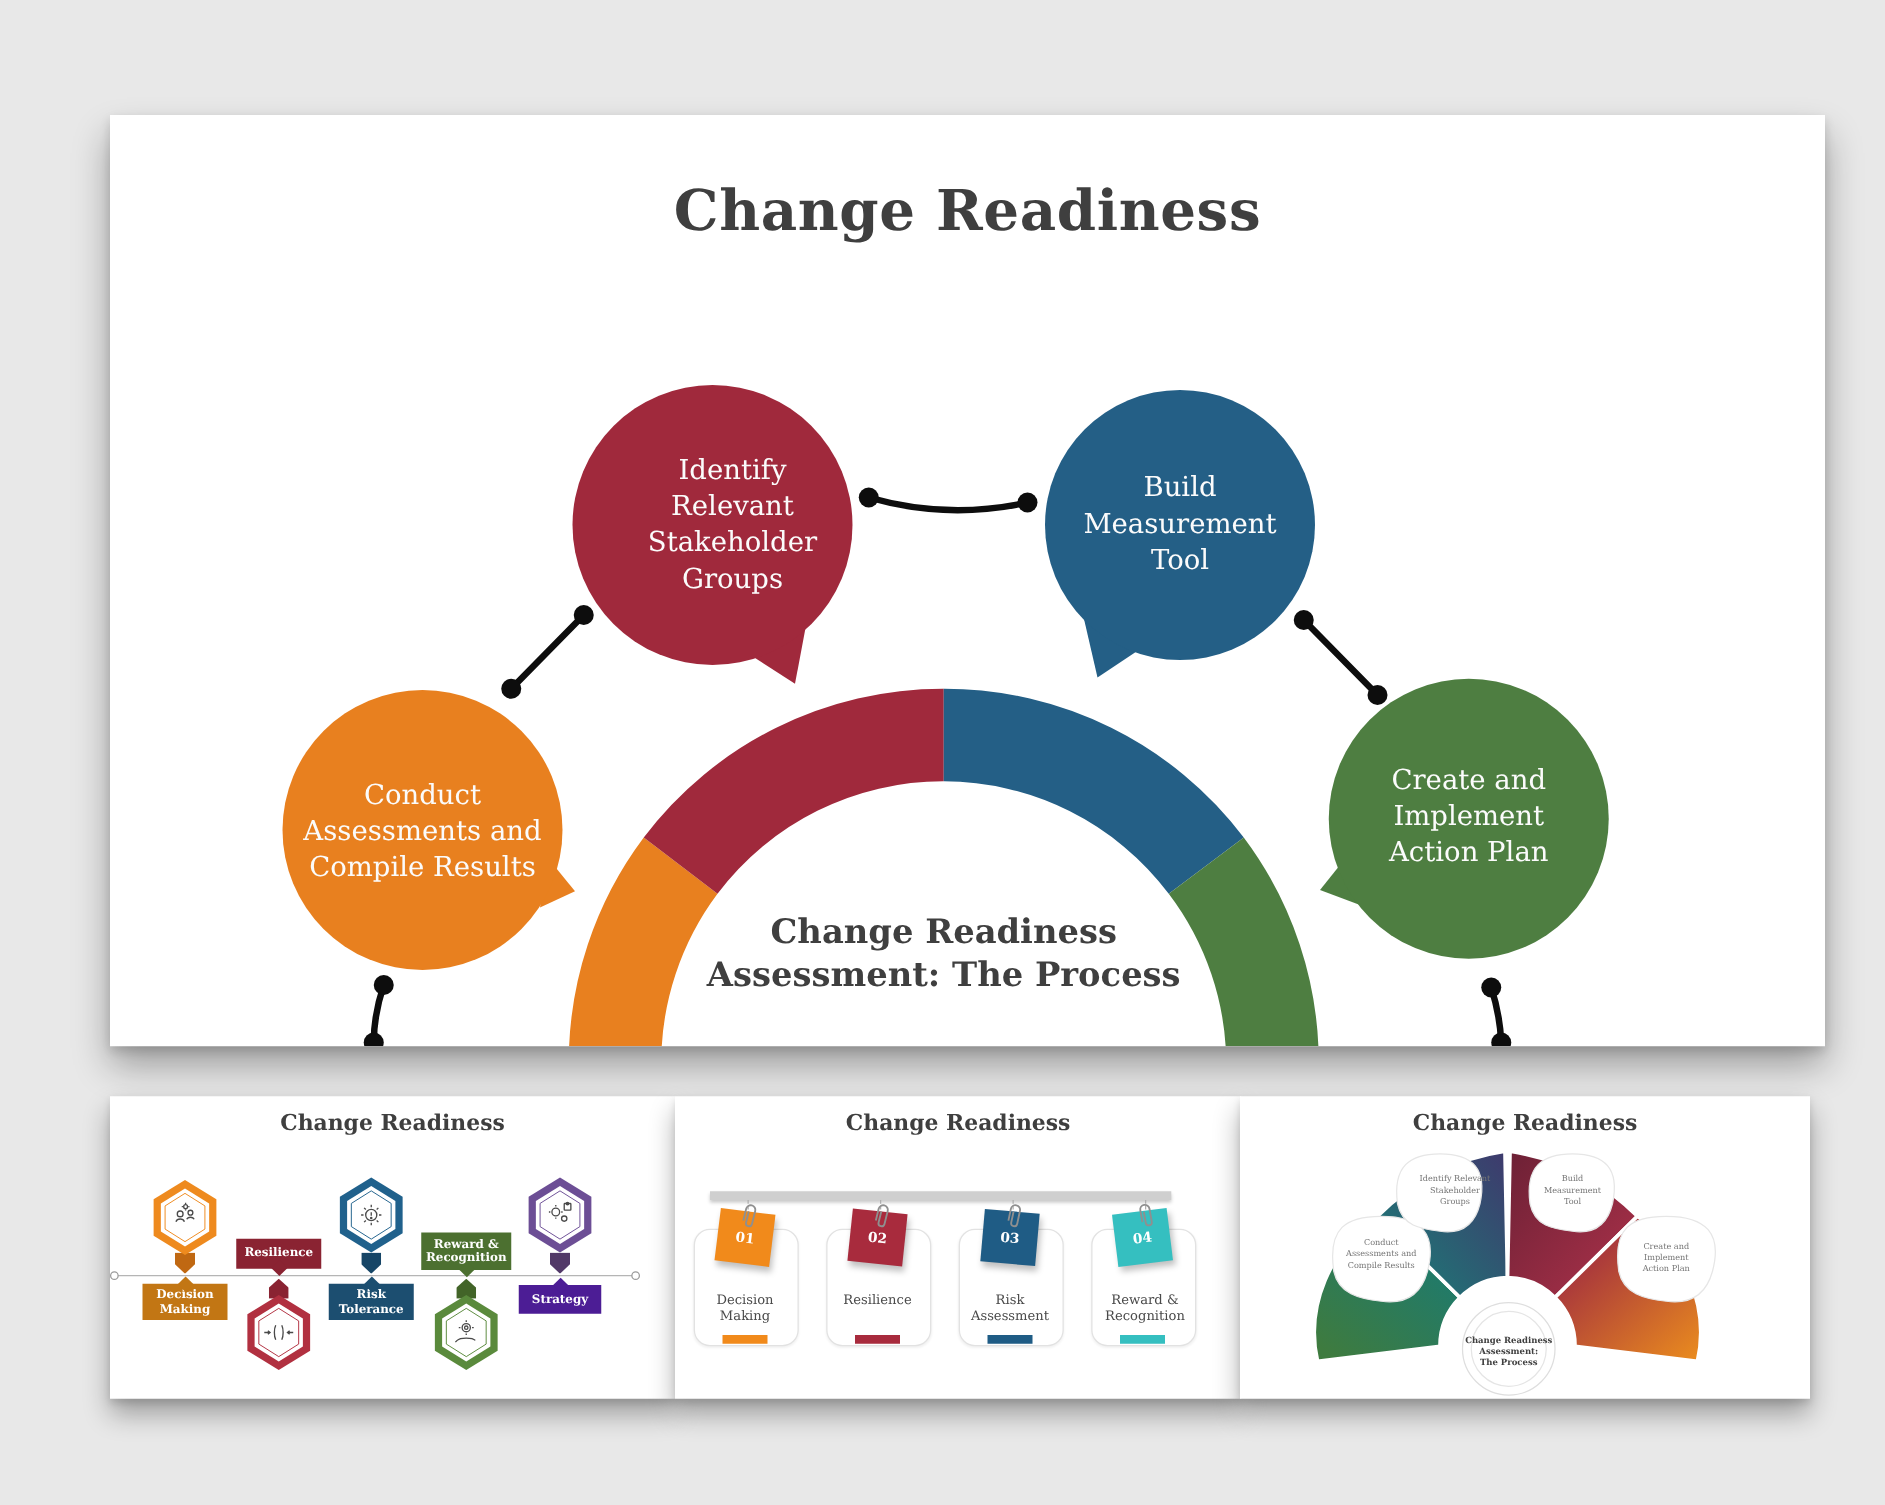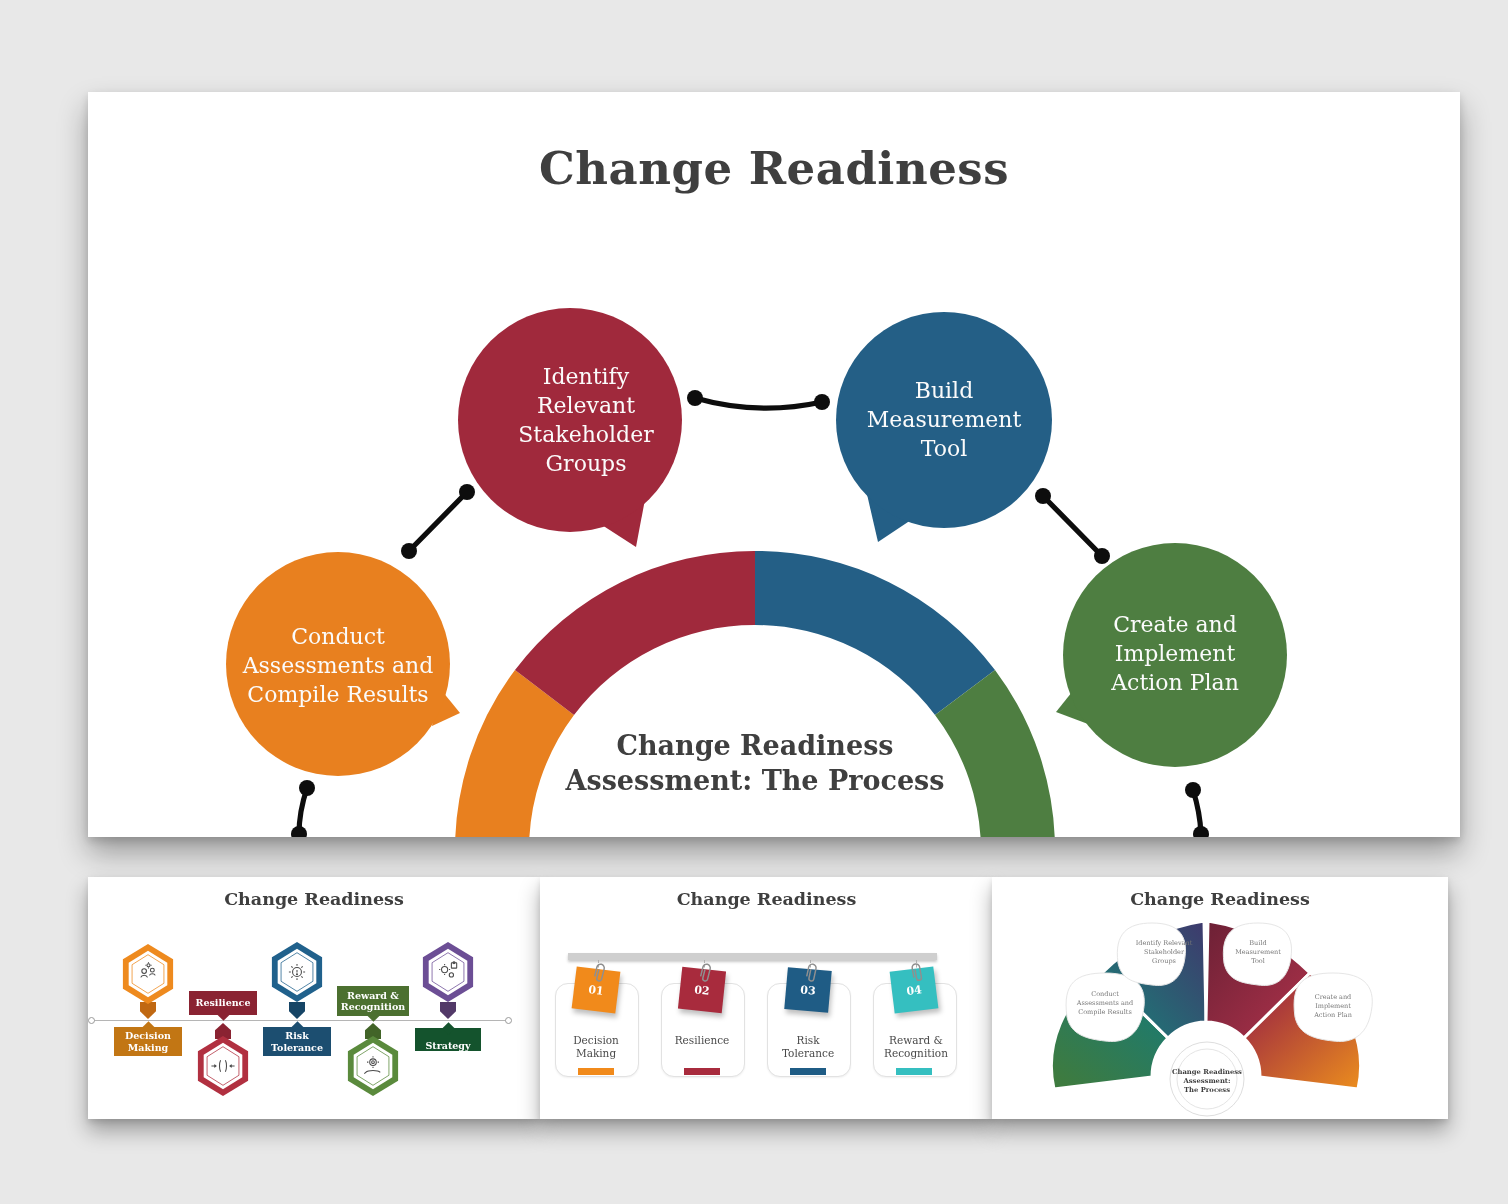--- a/index.html
+++ b/index.html
@@ -64,21 +64,21 @@
   .hbox{
     position:absolute;color:#fff;font-weight:bold;font-size:9.5px;line-height:1.18;
     display:flex;align-items:center;justify-content:center;text-align:center;
   }
   .hbox .notch{position:absolute;width:9px;height:9px;left:50%;margin-left:-4.5px;transform:rotate(45deg);background:inherit;}
   .hbox .notch.nt{top:-4px;} .hbox .notch.nb{bottom:-4px;}
   .i1 .hbox{left:26px;top:150px;width:68px;height:29px;background:#C27614;}
   .i2 .hbox{left:101px;top:114px;width:68px;height:24px;background:#8A2332;}
   .i3 .hbox{left:175px;top:150px;width:68px;height:29px;background:#1C4E70;}
   .i4 .hbox{left:249px;top:109px;width:72px;height:30px;background:#4C7030;}
-  .i5 .hbox{left:327px;top:151px;width:66px;height:23px;background:#14532d;align-items:flex-end;}
+  .i5 .hbox{left:327px;top:151px;width:66px;height:23px;background:#4c1d95;}
 
   
   .bar{position:absolute;left:28px;top:76px;width:369px;height:7px;background:#CFCFCF;
        box-shadow:0 2px 3px rgba(0,0,0,.22);}
   .card{
     position:absolute;top:106px;width:82px;height:92px;background:#fff;
     border:1px solid #E2E2E2;border-radius:13px;box-shadow:0 1px 2px rgba(0,0,0,.06);
   }
   .c1{left:15px;} .c2{left:121px;} .c3{left:227px;} .c4{left:333px;}
   .string{position:absolute;top:83px;width:0;height:21px;border-left:1px dashed #AFAFAF;}
@@ -332,21 +332,21 @@
         <path d="M5,15 V6 a3.5,3.5 0 0 1 7,0 v10 a2.3,2.3 0 0 1 -4.6,0 V7.5" stroke="#8f8f8f" stroke-width="1.4" fill="none"></path>
       </svg>
     <svg class="clip p4" viewBox="0 0 16 24">
         <path d="M5,15 V6 a3.5,3.5 0 0 1 7,0 v10 a2.3,2.3 0 0 1 -4.6,0 V7.5" stroke="#8f8f8f" stroke-width="1.4" fill="none"></path>
       </svg>
 
     <div class="nlabel l1 pre">Decision
 Making</div>
     <div class="nlabel l2 pre">Resilience</div>
     <div class="nlabel l3 pre">Risk
-Tolerance</div>
+Assessment</div>
     <div class="nlabel l4 pre">Reward &amp;
 Recognition</div>
 
     <div class="cbar cb1"></div>
     <div class="cbar cb2"></div>
     <div class="cbar cb3"></div>
     <div class="cbar cb4"></div>
   </section>
 
   <section class="slide thumb t3">

